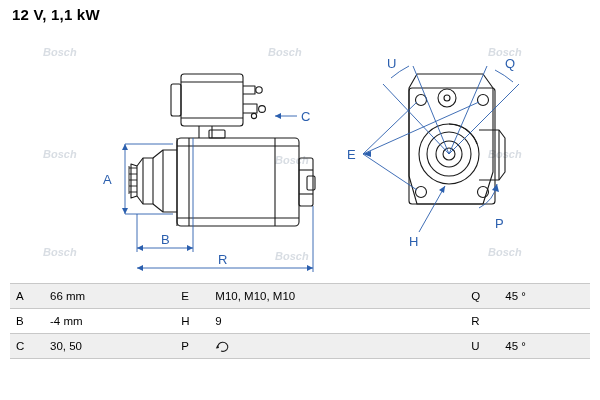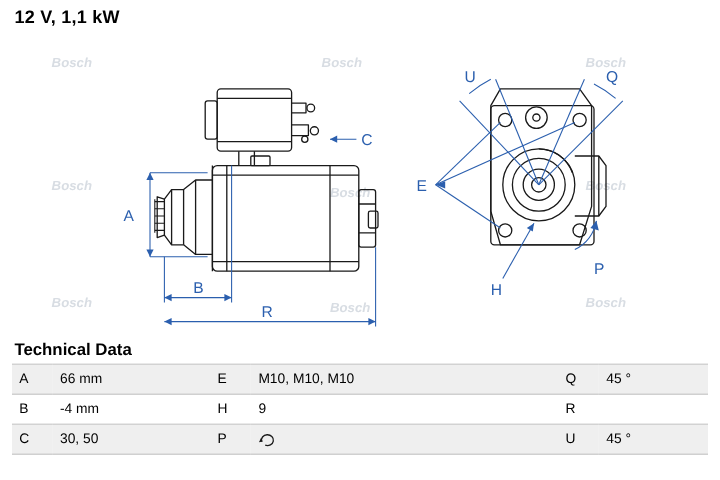--- a/index.html
+++ b/index.html
@@ -239,21 +239,20 @@
         <text x="492" y="42">Q</text>
         <text x="334" y="133">E</text>
         <text x="396" y="220">H</text>
         <text x="482" y="202">P</text>
       </g>
 
     </svg>
   </div>
 
   <div class="techdata">
-    <div class="techdata-title">Technical Data</div>
     <table class="td-table">
       <tbody>
         <tr class="shaded">
           <td class="k col-a">A</td>
           <td class="v col-a">66 mm</td>
           <td class="k col-b">E</td>
           <td class="v col-b">M10, M10, M10</td>
           <td class="k col-c">Q</td>
           <td class="v col-c">45 °</td>
         </tr>

